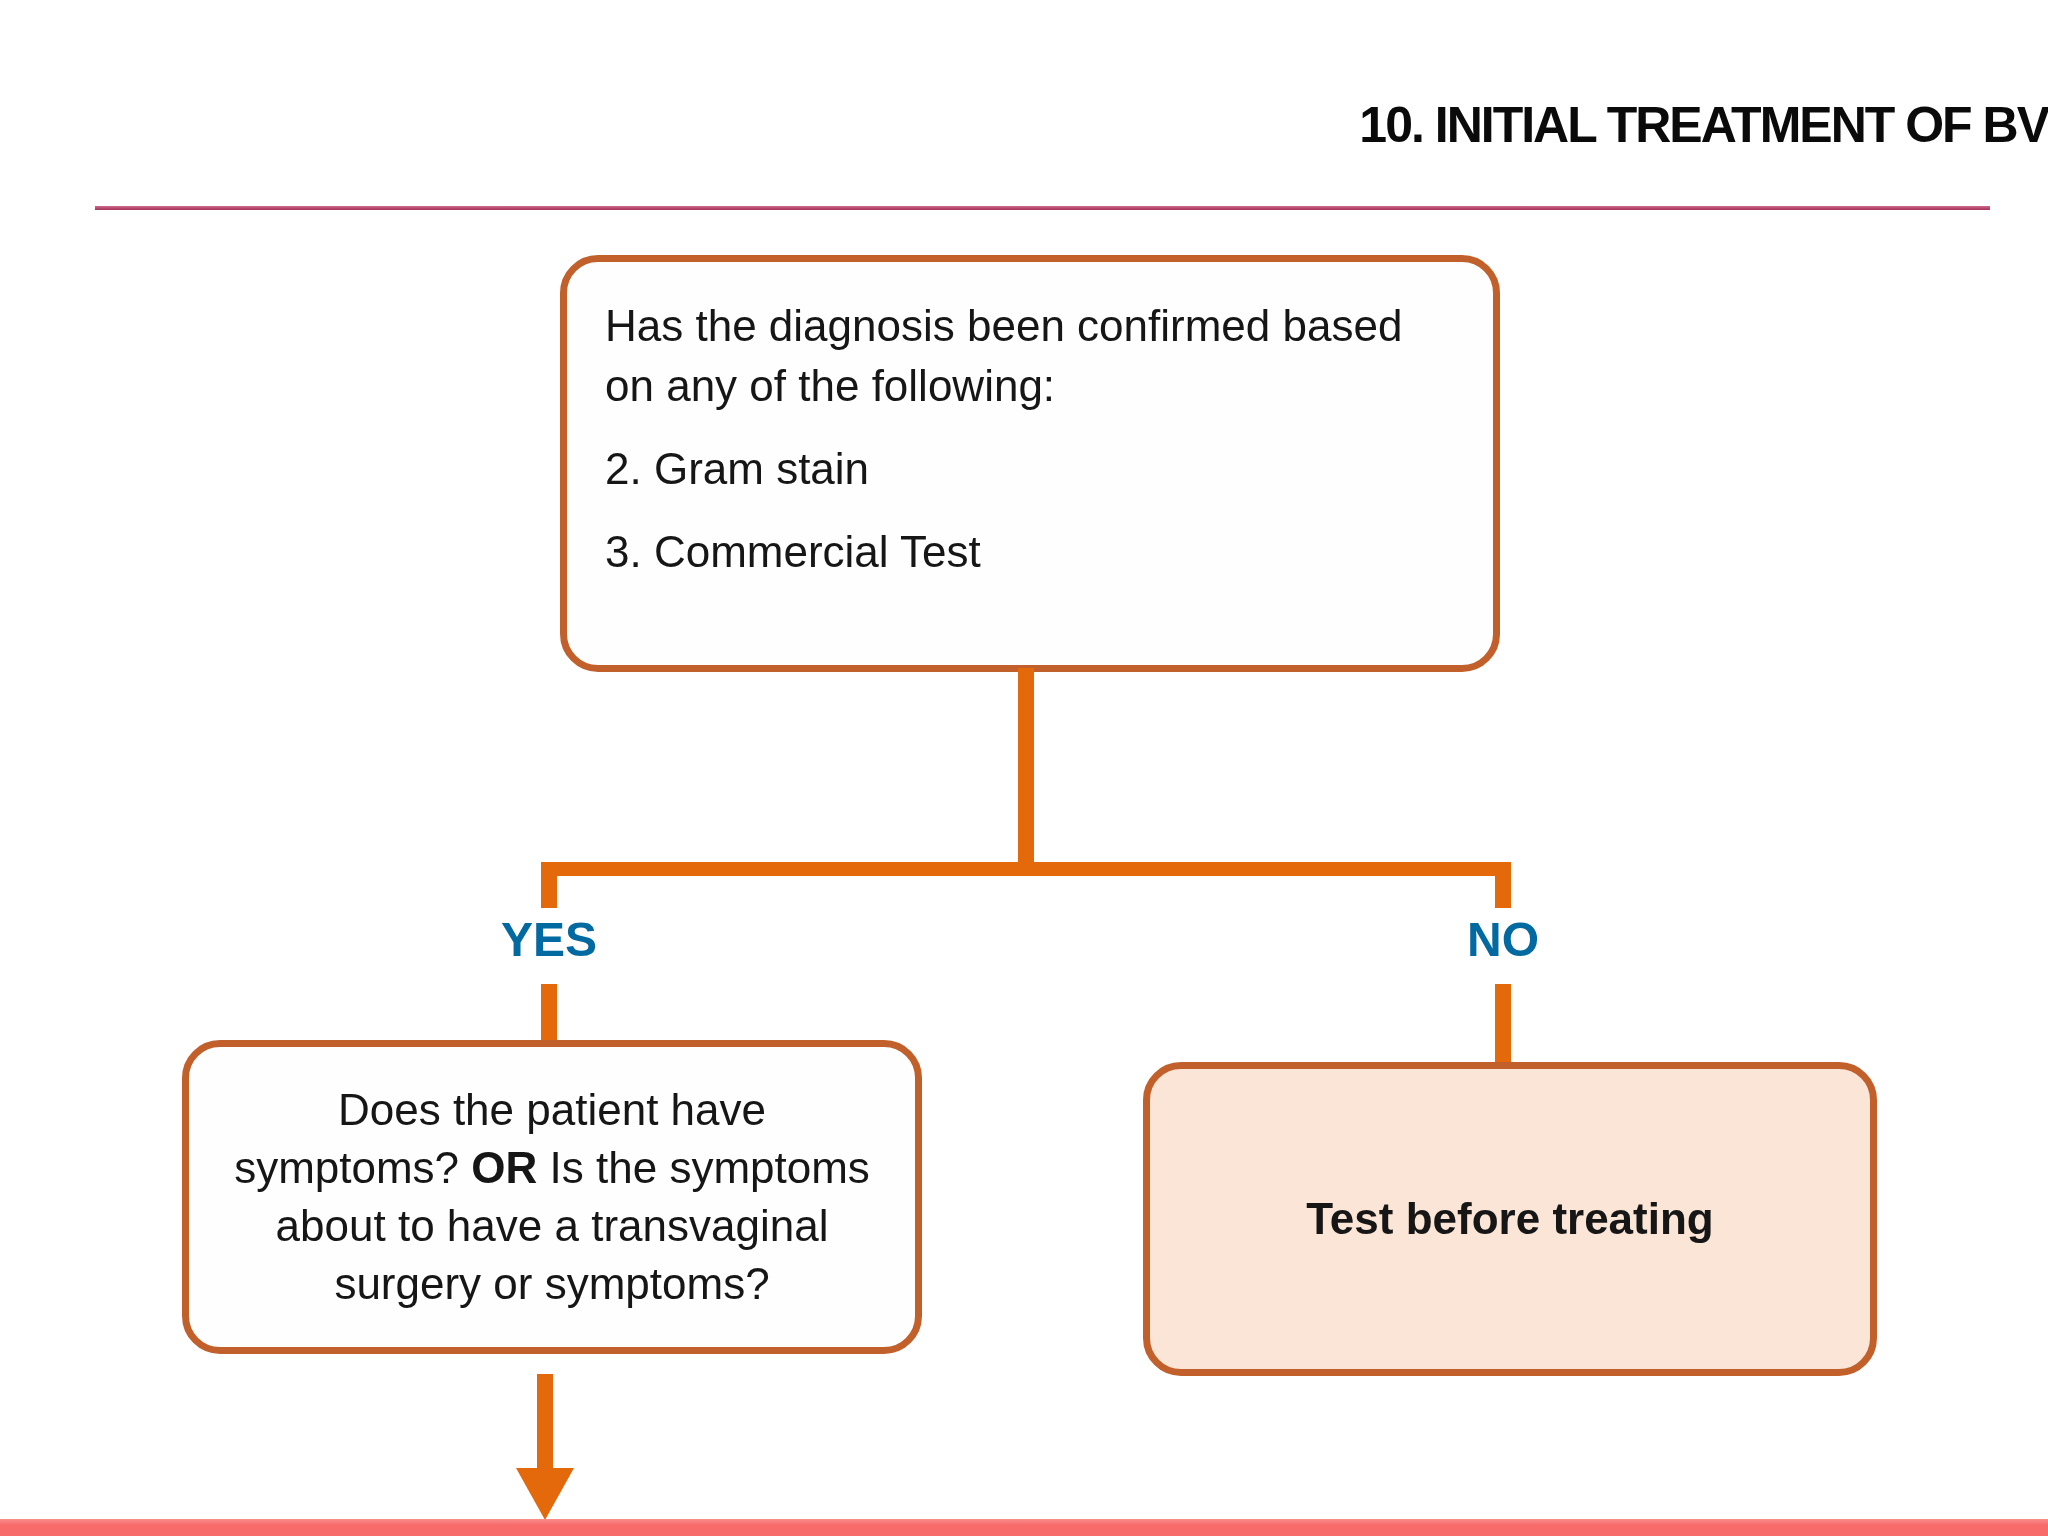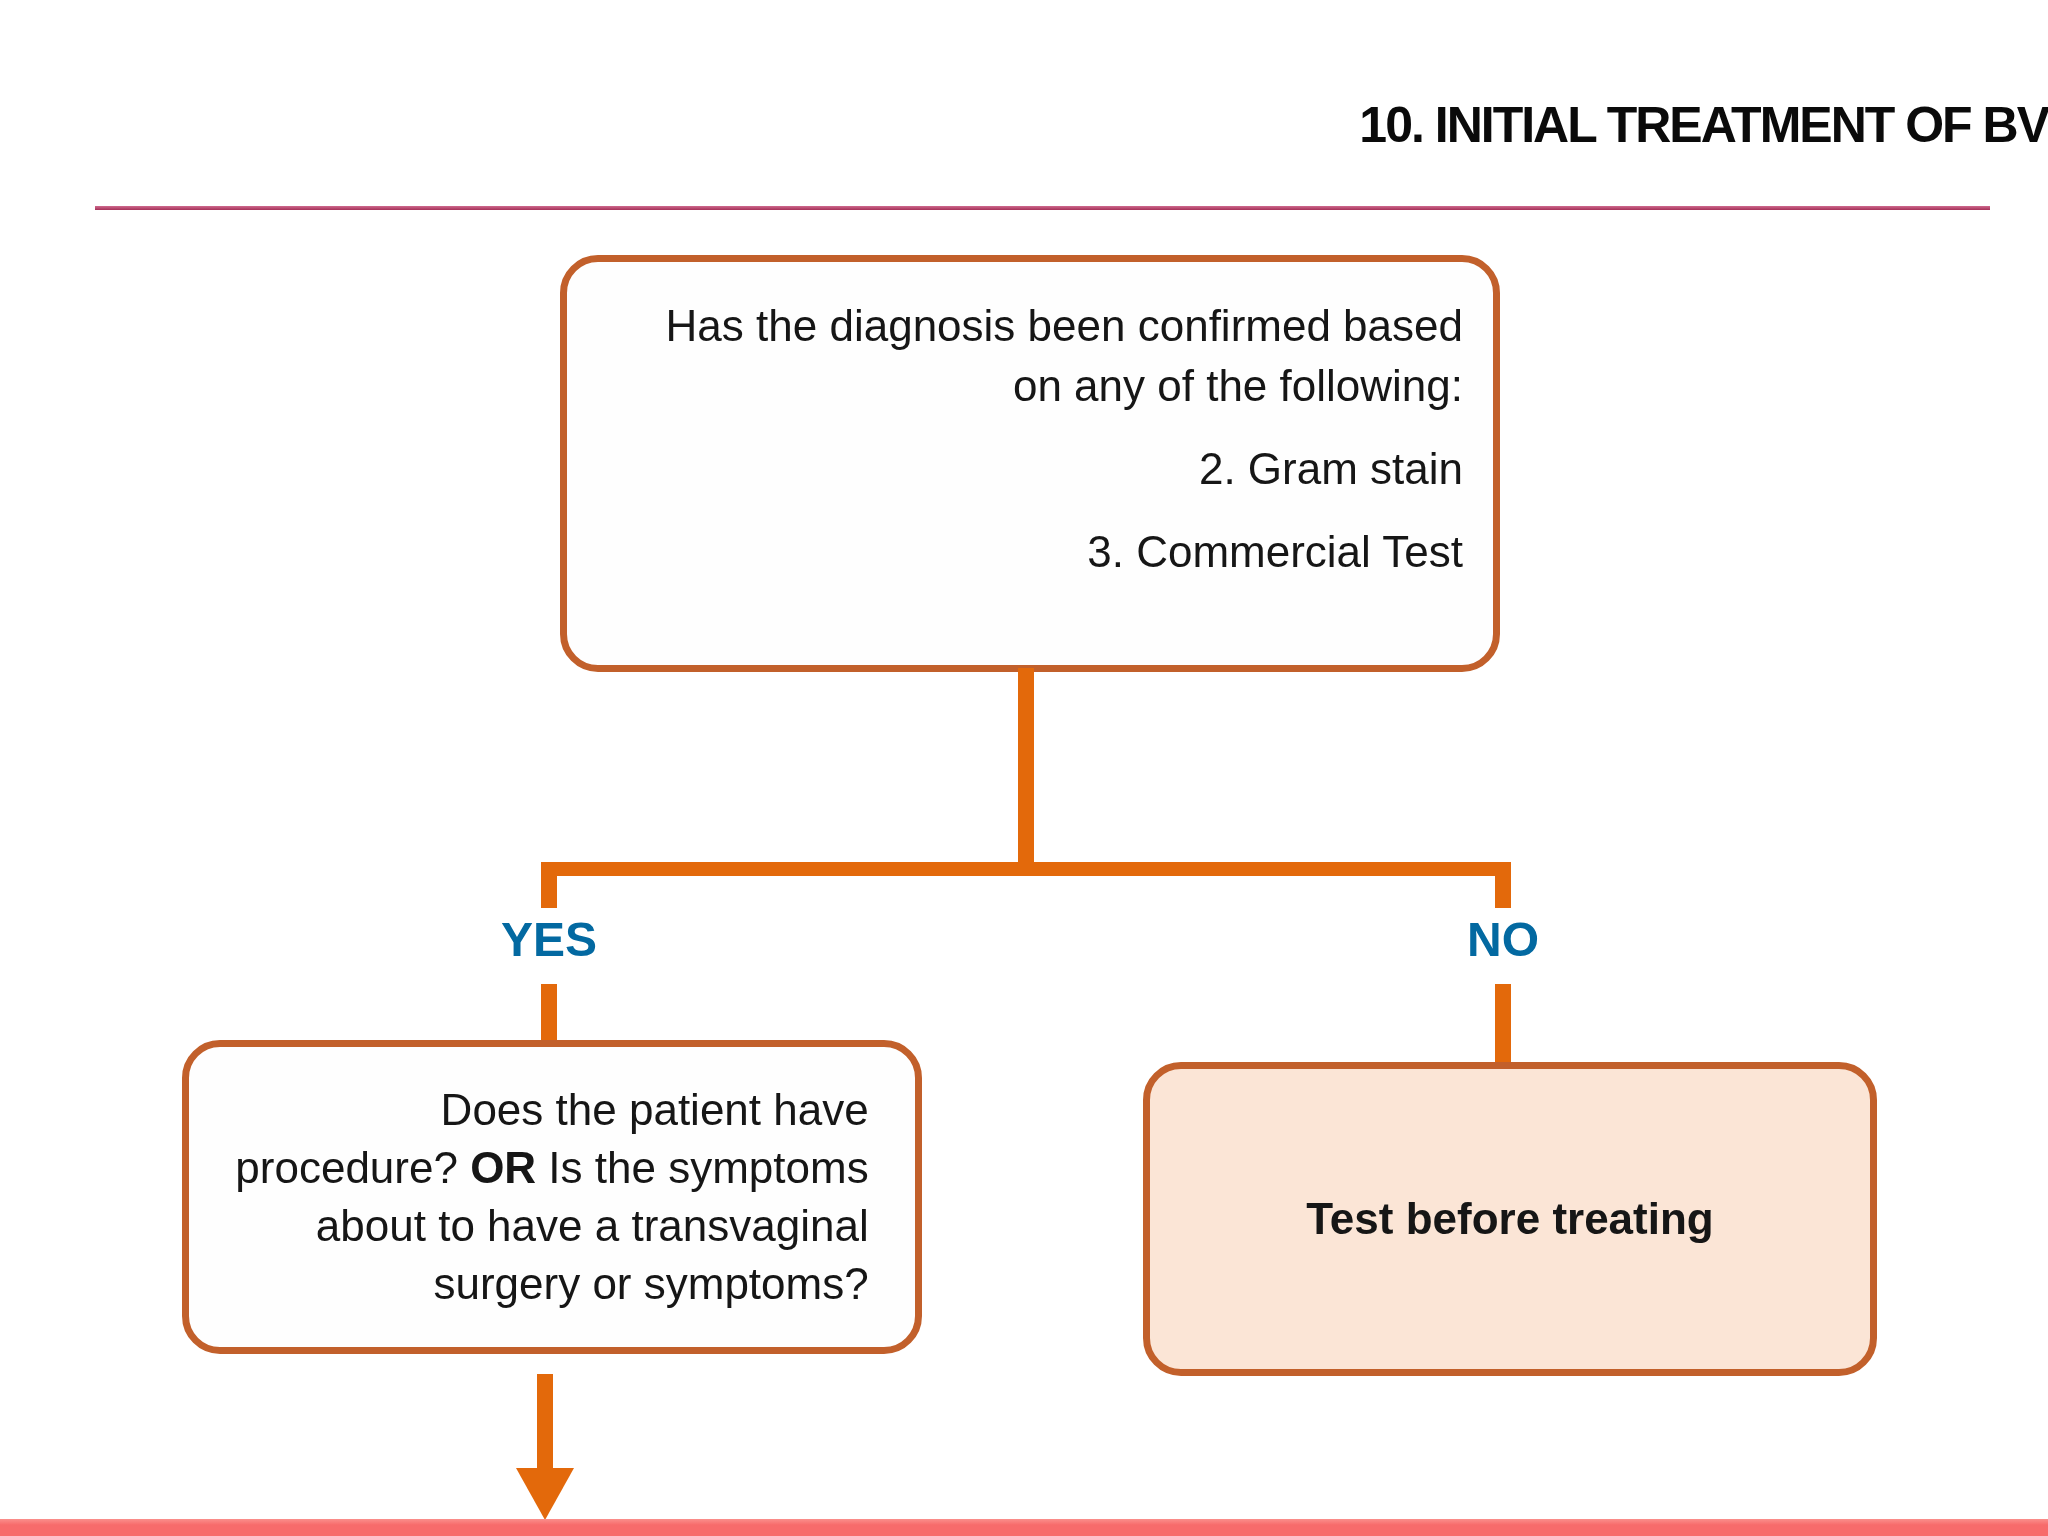--- a/index.html
+++ b/index.html
@@ -5,21 +5,21 @@
   :root {
     --connector-orange: #e3690b;
     --box-border-orange: #c2602b;
     --no-box-fill: #fbe5d6;
     --divider-pink-top: #cf6a8e;
     --divider-pink-bottom: #a53158;
     --footer-bar-red: #f76b6b;
     --title-text: #0a0a0a;
     --body-text: #161616;
   }
-  * { margin: 0; padding: 0; box-sizing: border-box; text-align: right; }
+  * { margin: 0; padding: 0; box-sizing: border-box; }
   html, body {
     width: 2048px; height: 1536px;
     background: #ffffff;
     font-family: "Liberation Sans", sans-serif;
     overflow: hidden;
     position: relative;
   }
   .abs { position: absolute; }
 
   
@@ -122,21 +122,21 @@
 <div class="abs connector stub-no-up"></div>
 <div class="abs connector stub-yes-down"></div>
 <div class="abs connector stub-no-down"></div>
 
 <div class="abs branch-label label-yes">YES</div>
 <div class="abs branch-label label-no">NO</div>
 
 <div class="abs fc-box yes-box">
   <div>
     <div class="line">Does the patient have</div>
-    <div class="line"><span>procedure? </span><span class="bold-inline">OR</span><span> Is the symptoms</span></div>
+    <div class="line"><span>symptoms? </span><span class="bold-inline">OR</span><span> Is the symptoms</span></div>
     <div class="line">about to have a transvaginal</div>
     <div class="line">surgery or symptoms?</div>
   </div>
 </div>
 
 <div class="abs fc-box no-box">
   <div>Test before treating</div>
 </div>
 
 <div class="abs connector arrow-shaft"></div>

